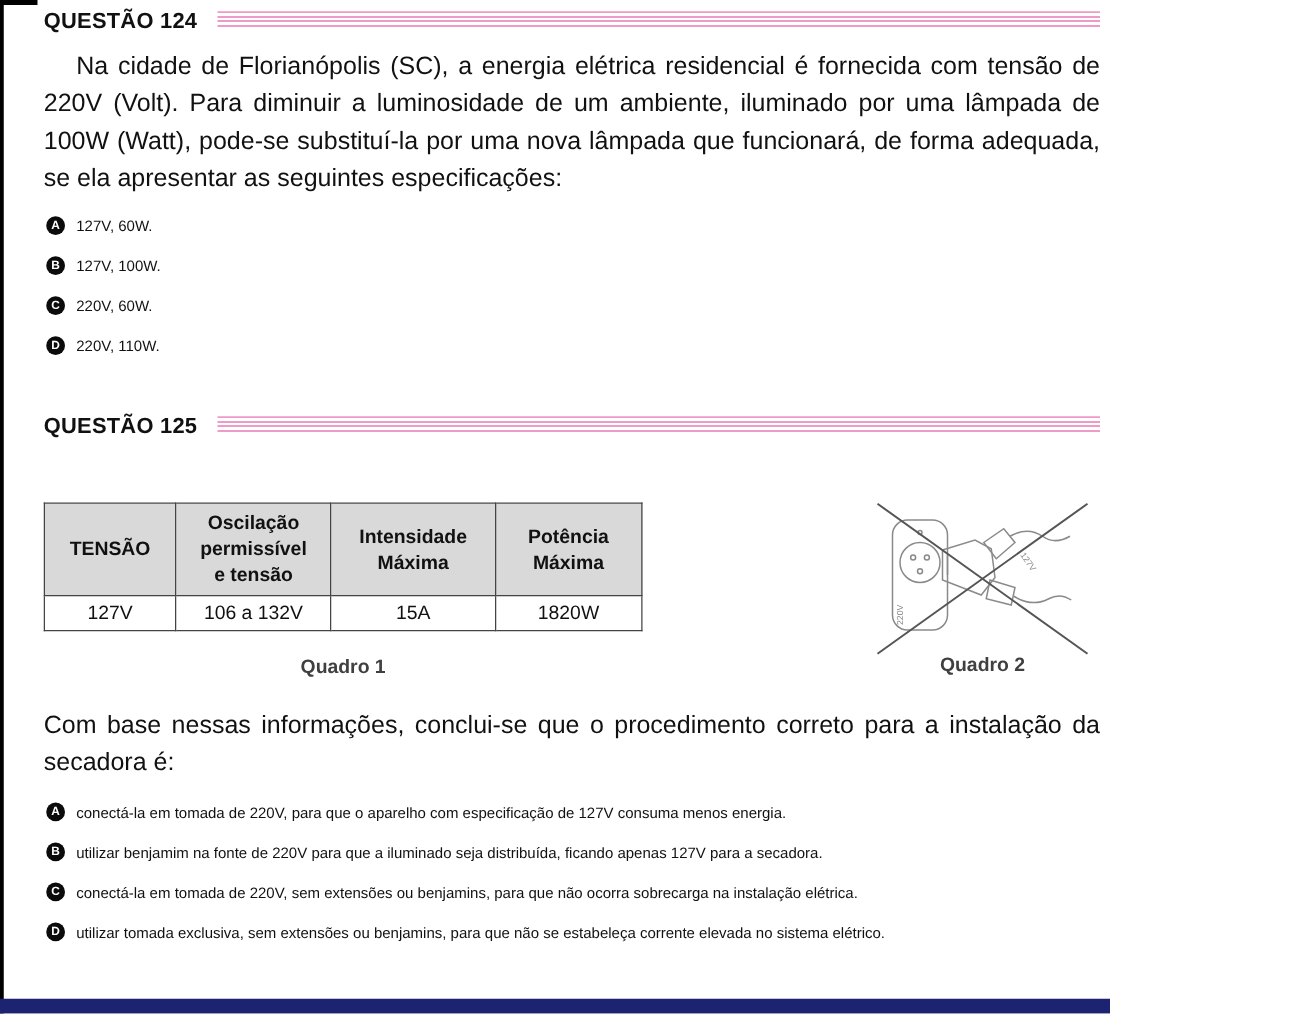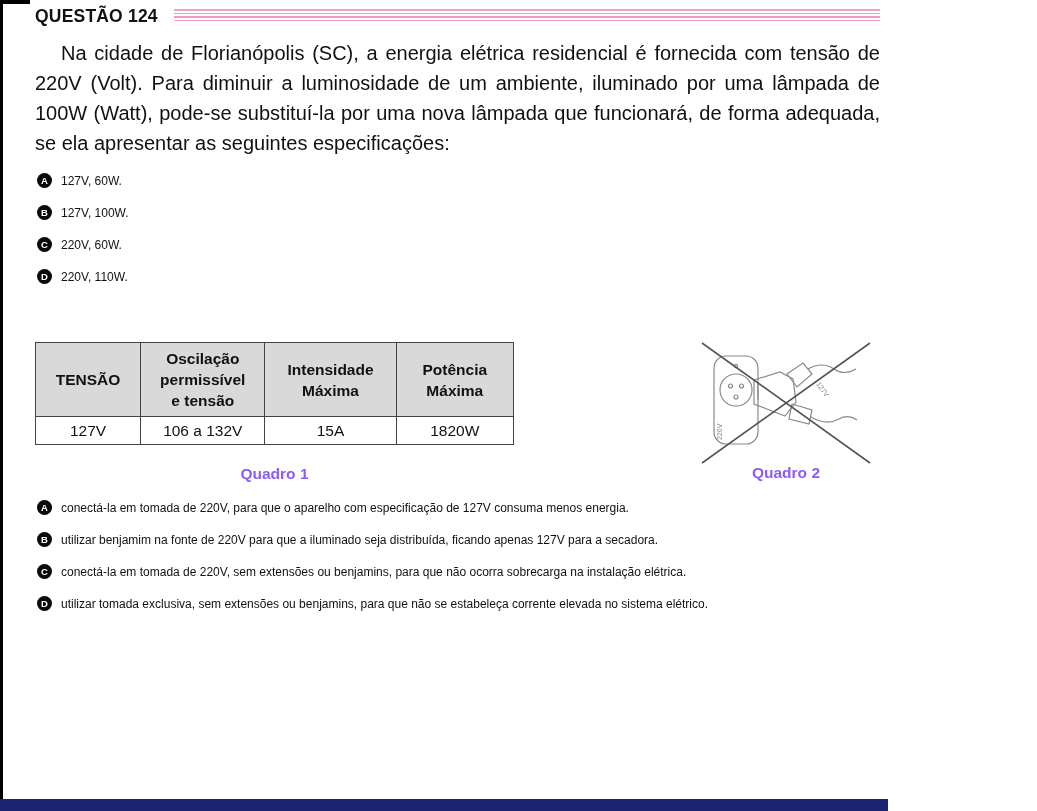--- a/index.html
+++ b/index.html
@@ -122,21 +122,21 @@
   }
   .col-tensao { width: 103px; }
   .col-oscilacao { width: 122px; }
   .col-intensidade { width: 130px; }
   .col-potencia { width: 118px; }
   .caption {
     display: block;
     text-align: center;
     font-size: 15.5px;
     font-weight: bold;
-    color: #8b5cf6;
+    color: #404040;
   }
   .table-fig .caption { margin-top: 20px; }
   .img-fig { margin-left: 178px; }
   .img-fig .caption { margin-top: 0; }
   .question-line { margin-top: 22px; }
   .q125 .options { margin-top: 10px; }
   .fig-draw { display: block; }
 </style>
 </head>
 <body>
@@ -165,20 +165,24 @@
         <span class="opt-text">220V, 60W.</span>
       </div>
       <div class="option">
         <span class="badge">D</span>
         <span class="opt-text">220V, 110W.</span>
       </div>
     </div>
   </section>
 
   <section class="question q125">
+    <div class="q-header">
+      <h2 class="q-title">QUESTÃO 125</h2>
+      <div class="q-rules"></div>
+    </div>
 
     <div class="media-row">
       <figure class="table-fig">
         <table class="specs-table">
           <thead>
             <tr>
               <th class="col-tensao">TENSÃO</th>
               <th class="col-oscilacao">Oscilação
 permissível
 e tensão</th>
@@ -225,20 +229,21 @@
 
           <g stroke="#555555" stroke-width="1.6">
             <line x1="10" y1="1" x2="178" y2="121"></line>
             <line x1="178" y1="1" x2="10" y2="121"></line>
           </g>
         </svg>
         <figcaption class="caption">Quadro 2</figcaption>
       </figure>
     </div>
 
+    <p class="para question-line">Com base nessas informações, conclui-se que o procedimento correto para a instalação da secadora é:</p>
 
     <div class="options">
       <div class="option">
         <span class="badge">A</span>
         <span class="opt-text">conectá-la em tomada de 220V, para que o aparelho com especificação de 127V consuma menos energia.</span>
       </div>
       <div class="option">
         <span class="badge">B</span>
         <span class="opt-text">utilizar benjamim na fonte de 220V para que a iluminado seja distribuída, ficando apenas 127V para a secadora.</span>
       </div>

